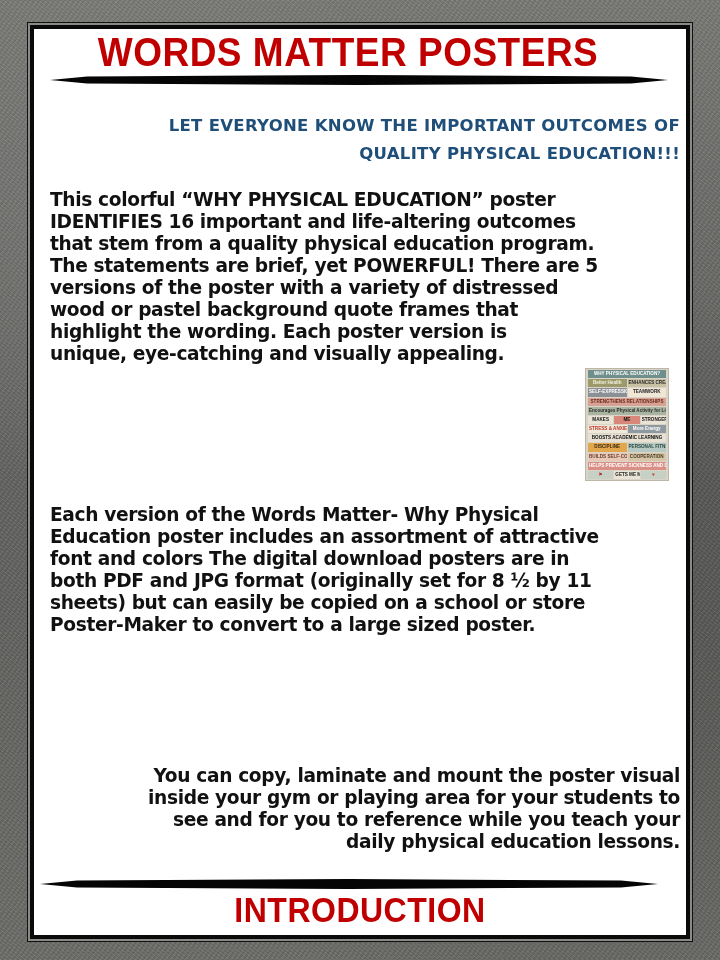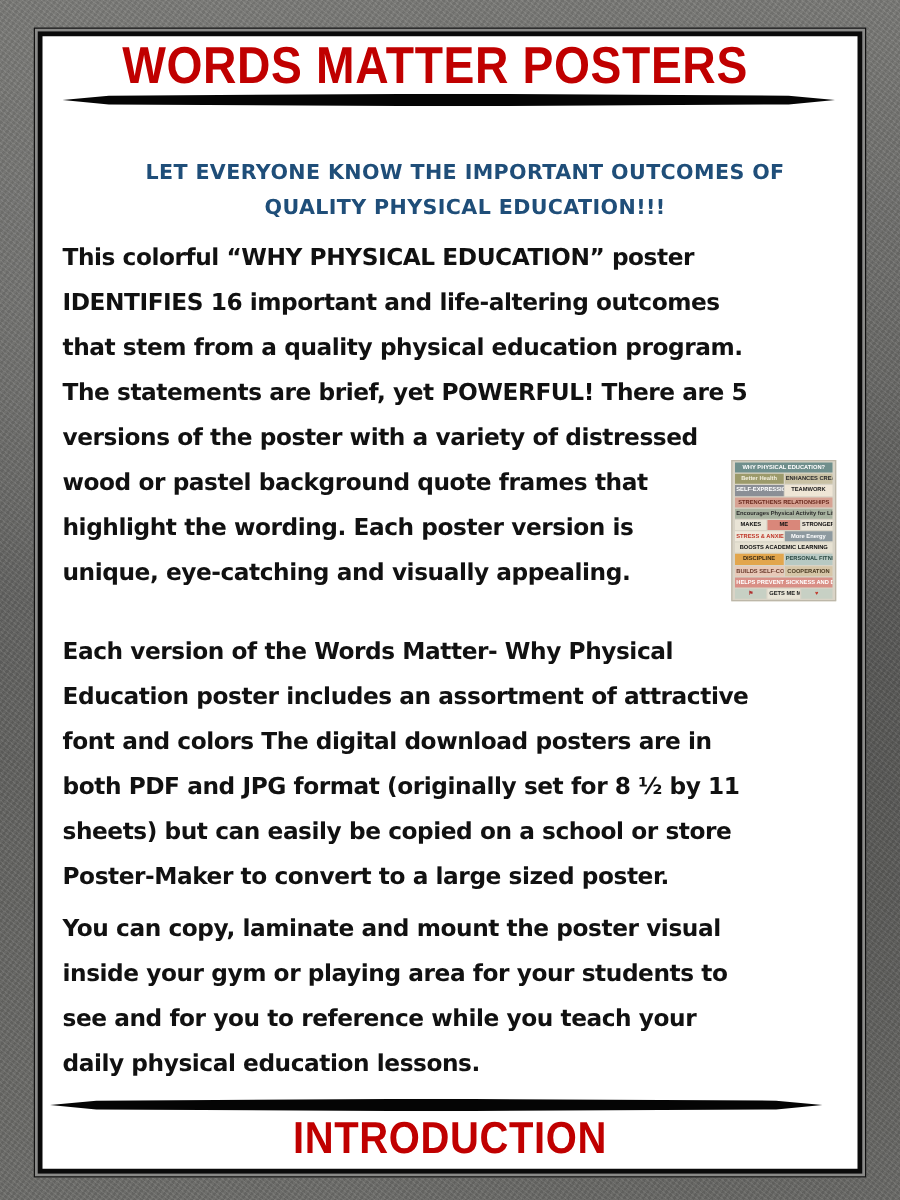--- a/index.html
+++ b/index.html
@@ -77,44 +77,44 @@
     .divider-bottom {
       left: 40px;
       width: 618px;
       top: 879px;
     }
     .subtitle {
       position: absolute;
       left: 40px;
       width: 640px;
       top: 112px;
-      text-align: center;
+      text-align: right;
       font-family: "DejaVu Sans", sans-serif;
       font-weight: bold;
       color: #1f4e79;
       font-size: 16.5px;
       line-height: 28px;
       letter-spacing: 0.3px;
-      margin: 12px;
+      margin: 0;
     }
     .para {
       position: absolute;
       left: 50px;
       margin: 0;
       font-family: "DejaVu Sans", sans-serif;
       font-weight: bold;
       color: #111111;
       font-size: 18.6px;
-      line-height: 36px;
+      line-height: 22px;
       letter-spacing: -0.35px;
       white-space: pre-line;
     }
     .para-1 { top: 189px; width: 630px; }
     .para-2 { top: 504px; width: 630px; }
-    .para-3 { top: 726px; width: 630px; }
+    .para-3 { top: 765px; width: 630px; text-align: right; }
     .thumb {
       position: absolute;
       left: 585px;
       top: 368px;
       width: 84px;
       height: 113px;
       background: #d9d4c7;
       border: 1px solid #bdb7a8;
       box-sizing: border-box;
       padding: 1px 2px;

